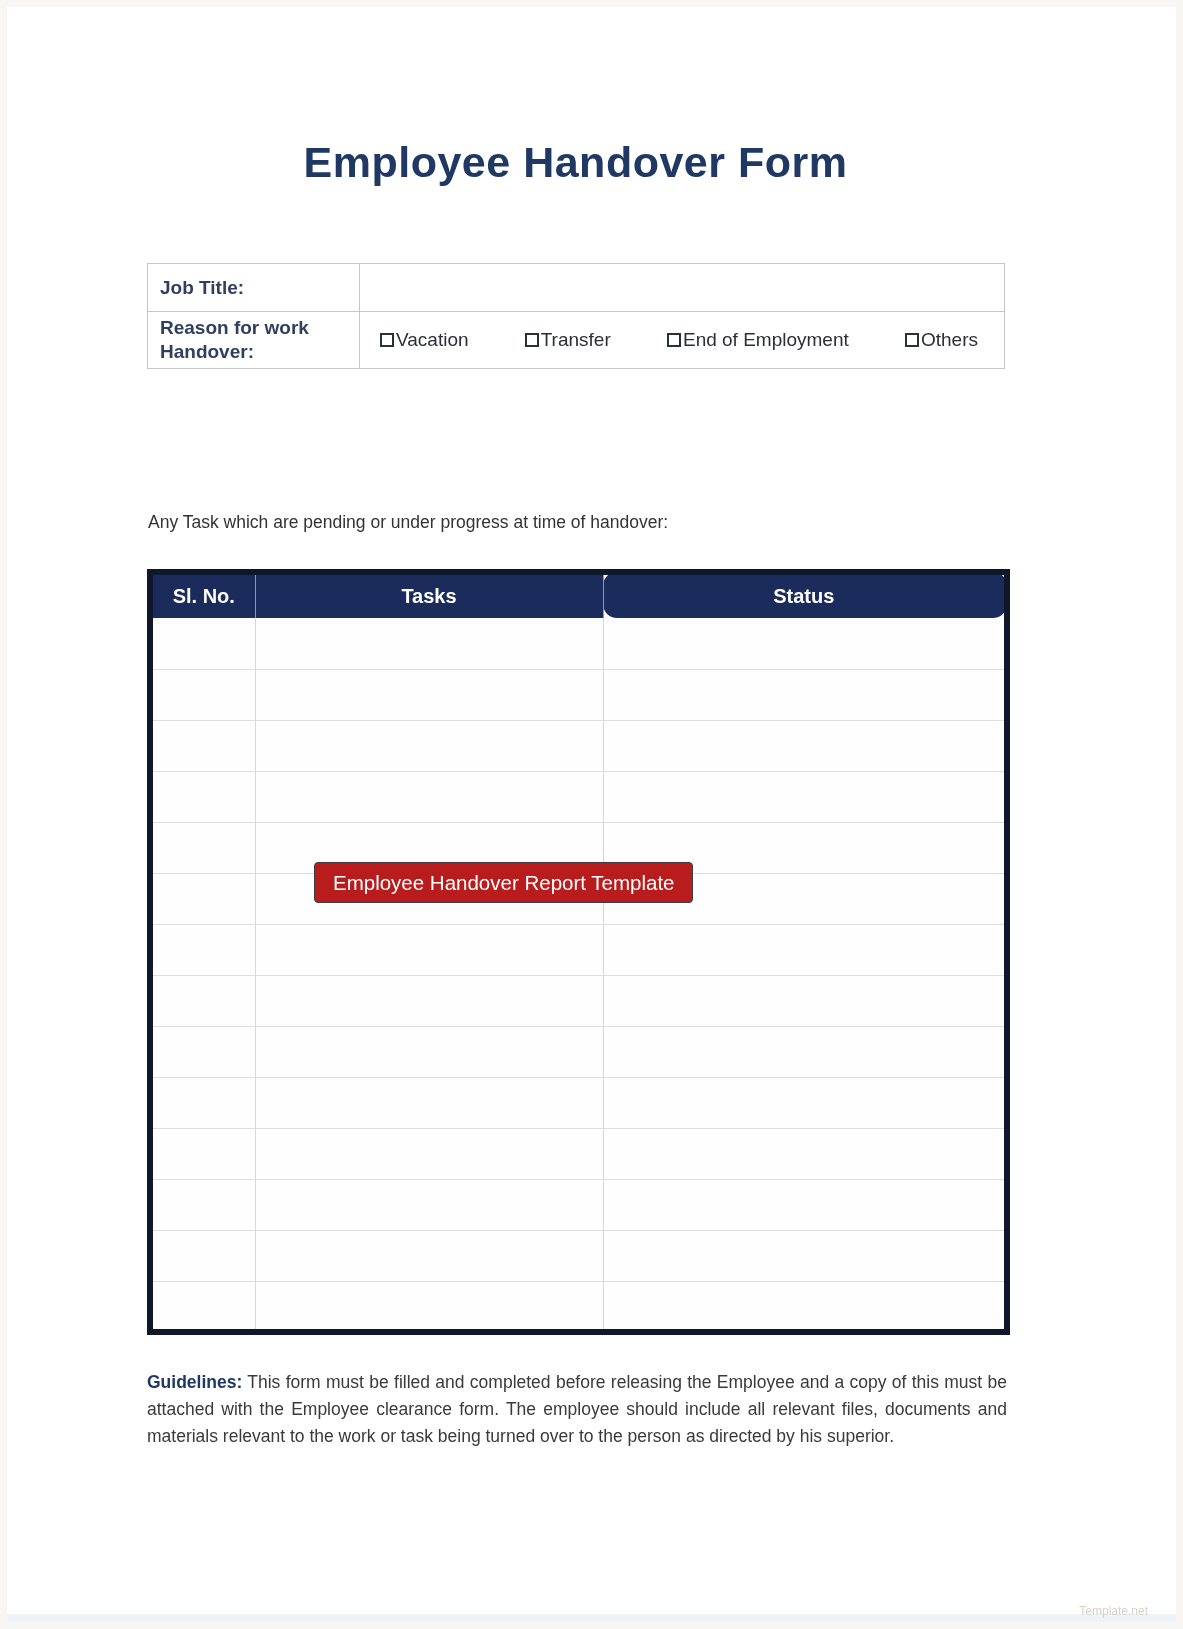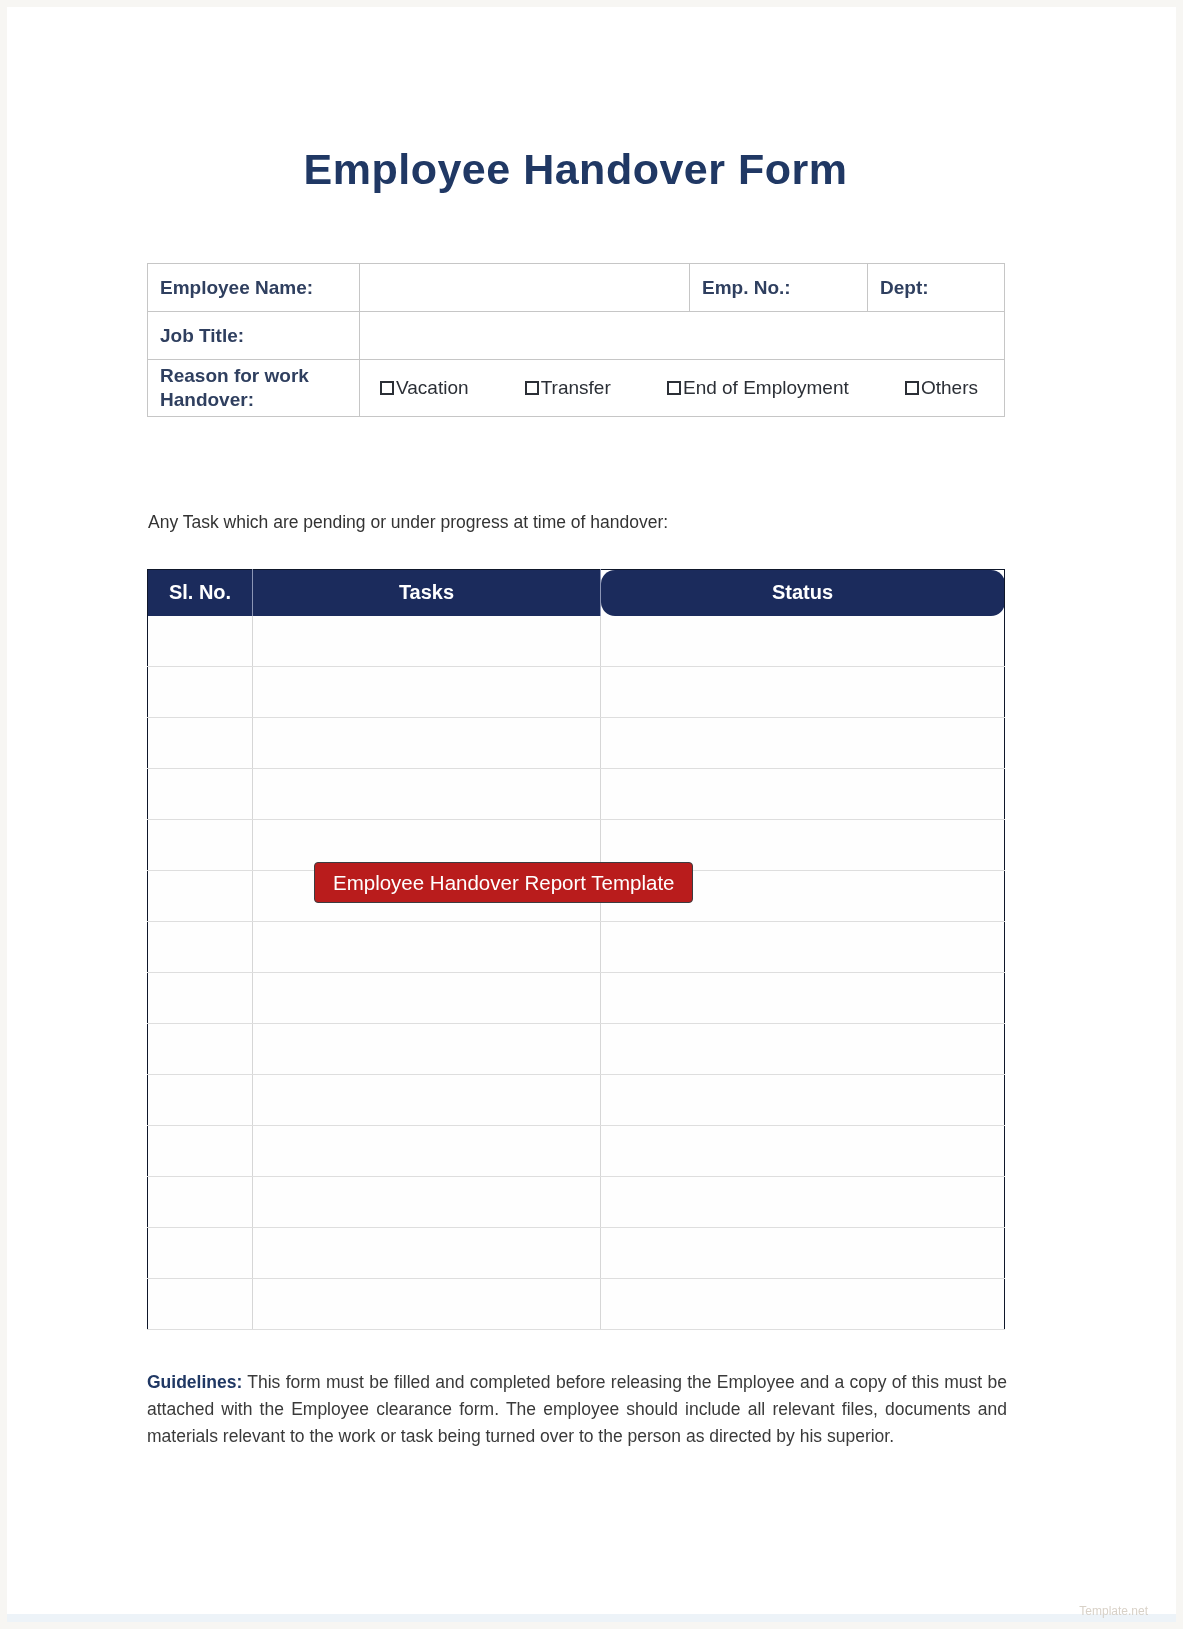--- a/index.html
+++ b/index.html
@@ -10,21 +10,21 @@
     position: relative;
     width: 1183px;
     height: 1629px;
     background: #ffffff;
     border: 7px solid #f7f6f3;
     overflow: hidden;
   }
 
   .doc-title {
     position: absolute;
-    top: 138px;
+    top: 131px;
     left: 140px;
     width: 857px;
     text-align: center;
     font-size: 43px;
     font-weight: 700;
     letter-spacing: 0.5px;
     color: #203864;
   }
 
   
@@ -85,21 +85,21 @@
     font-weight: 500;
   }
 
   table.tasks-table {
     position: absolute;
     top: 562px;
     left: 140px;
     width: 857px;
     border-collapse: collapse;
     table-layout: fixed;
-    border: 1px solid #0f172a;
+    border: 6px solid #0f172a;
   }
   table.tasks-table col.c-slno  { width: 105px; }
   table.tasks-table col.c-tasks { width: 348px; }
   table.tasks-table col.c-status{ width: 404px; }
 
   table.tasks-table thead th {
     background: #1b2b5c;
     color: #ffffff;
     font-size: 20px;
     font-weight: 700;
@@ -179,26 +179,20 @@
   <h1 class="doc-title">Employee Handover Form</h1>
 
   <table class="info-table">
     <colgroup>
       <col style="width:212px">
         <col style="width:330px">
         <col style="width:178px">
         <col style="width:137px">
     </colgroup>
     <tbody>
-      <tr>
-        <td class="info-label cell-h48">Employee Name:</td>
-        <td></td>
-        <td class="info-label">Emp. No.:</td>
-        <td class="info-label">Dept:</td>
-      </tr>
       <tr>
         <td class="info-label cell-h48">Job Title:</td>
         <td colspan="3"></td>
       </tr>
       <tr>
         <td class="info-label cell-h57">Reason for work Handover:</td>
         <td colspan="3">
           <div class="checkbox-row">
             <span class="checkbox-item">
                 <span class="checkbox-box"></span>

